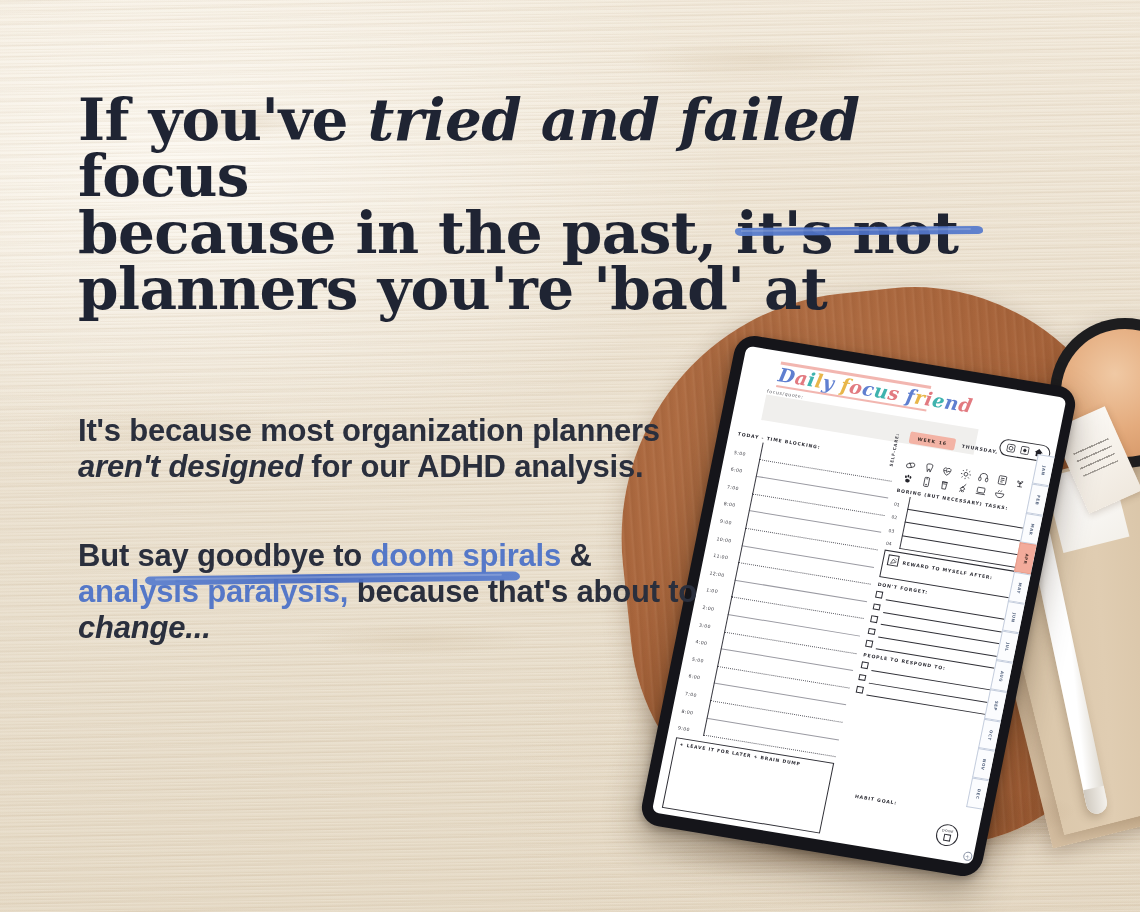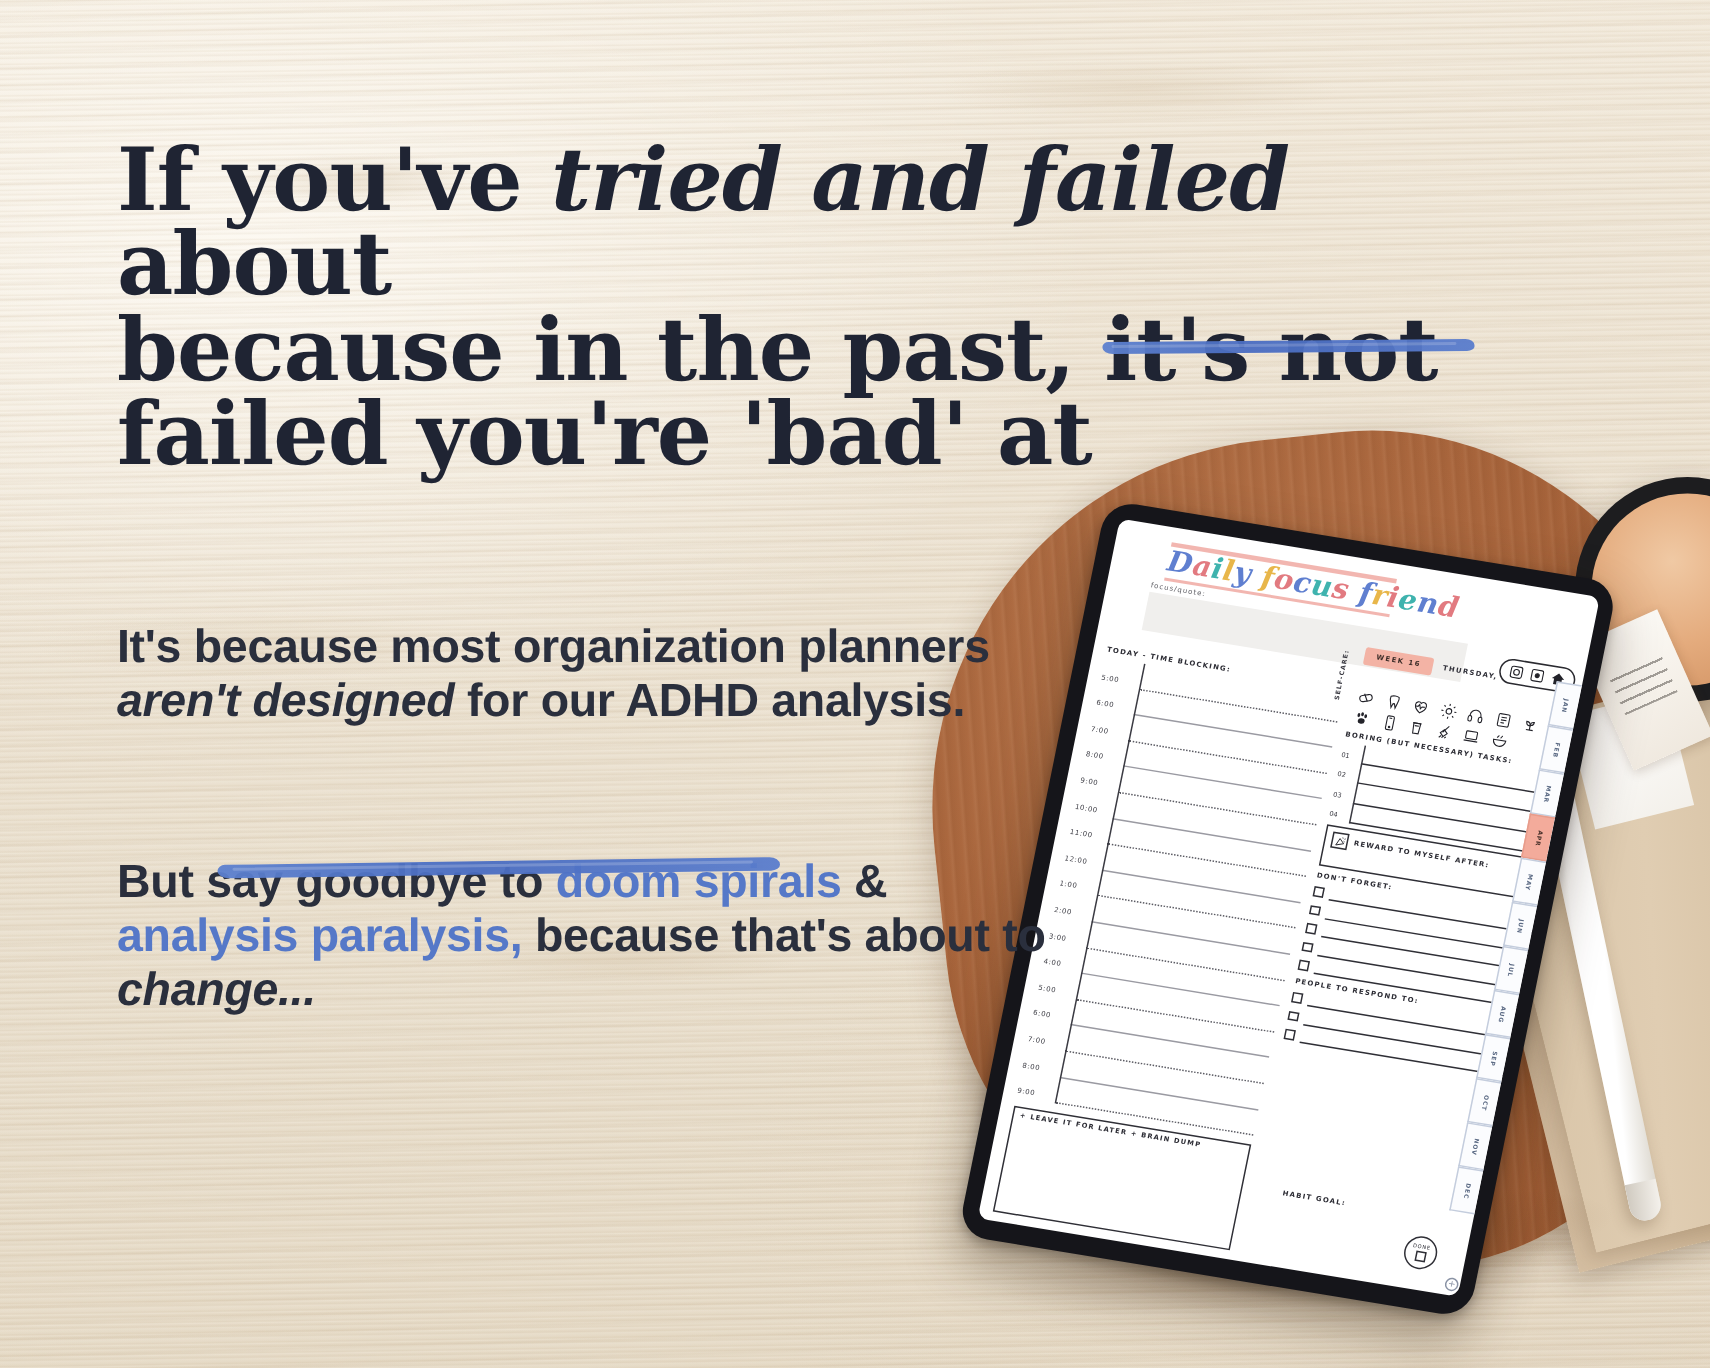--- a/index.html
+++ b/index.html
@@ -476,21 +476,21 @@
     font-family: "Liberation Sans", sans-serif;
     font-weight: bold;
     color: #2a2f3d;
     font-size: 31px;
     line-height: 1.17;
     letter-spacing: -0.2px;
     max-width: 620px;
   }
   .para em { font-style: italic; }
   .para.p1 { margin-top: 96px; }
-  .para.p2 { margin-top: 84px; }
+  .para.p2 { margin-top: 52px; }
   .blue { color: #5578c8; }
 
   .body-underline {
     position: absolute;
     left: 145px; top: 574px;
     width: 375px; height: 9px;
     background: linear-gradient(92deg, #5d81cf 0%, #4a6dc2 45%, #5a7dcd 100%);
     border-radius: 5px 7px 6px 8px / 4px 5px 4px 5px;
     transform: rotate(-0.8deg);
     opacity: .95;
@@ -835,23 +835,23 @@
           </div>
         <div class="plus-tab">+</div>
 
       </div>
     </div>
   </div>
 
   <div class="copy">
 
     <div class="headline">
-      <span>If you've </span><em>tried and failed</em><span> about</span><br>
+      <span>If you've </span><em>tried and failed</em><span> focus</span><br>
       <span>because in the past, </span><span>it's not</span><br>
-      <span>failed you're 'bad' at</span><br>
+      <span>planners you're 'bad' at</span><br>
     </div>
 
     <div class="para p1">
       <span>It's because most organization planners </span><em>aren't designed</em><span> for our ADHD analysis.</span>
     </div>
 
     <div class="para p2">
       <span>But say goodbye to </span><span class="blue">doom spirals</span><span> &amp; </span><span class="blue">analysis paralysis,</span><span> because that's about to </span><em>change...</em>
     </div>
   </div>

